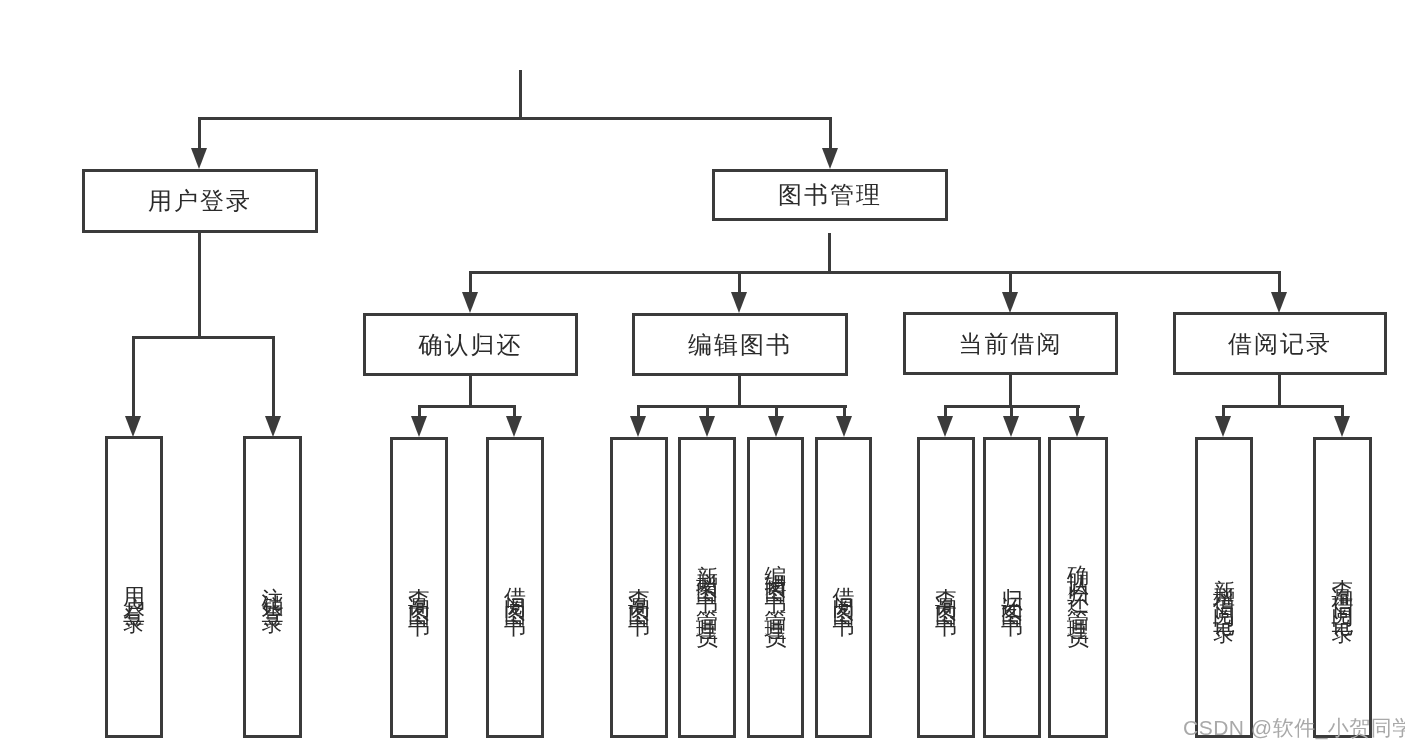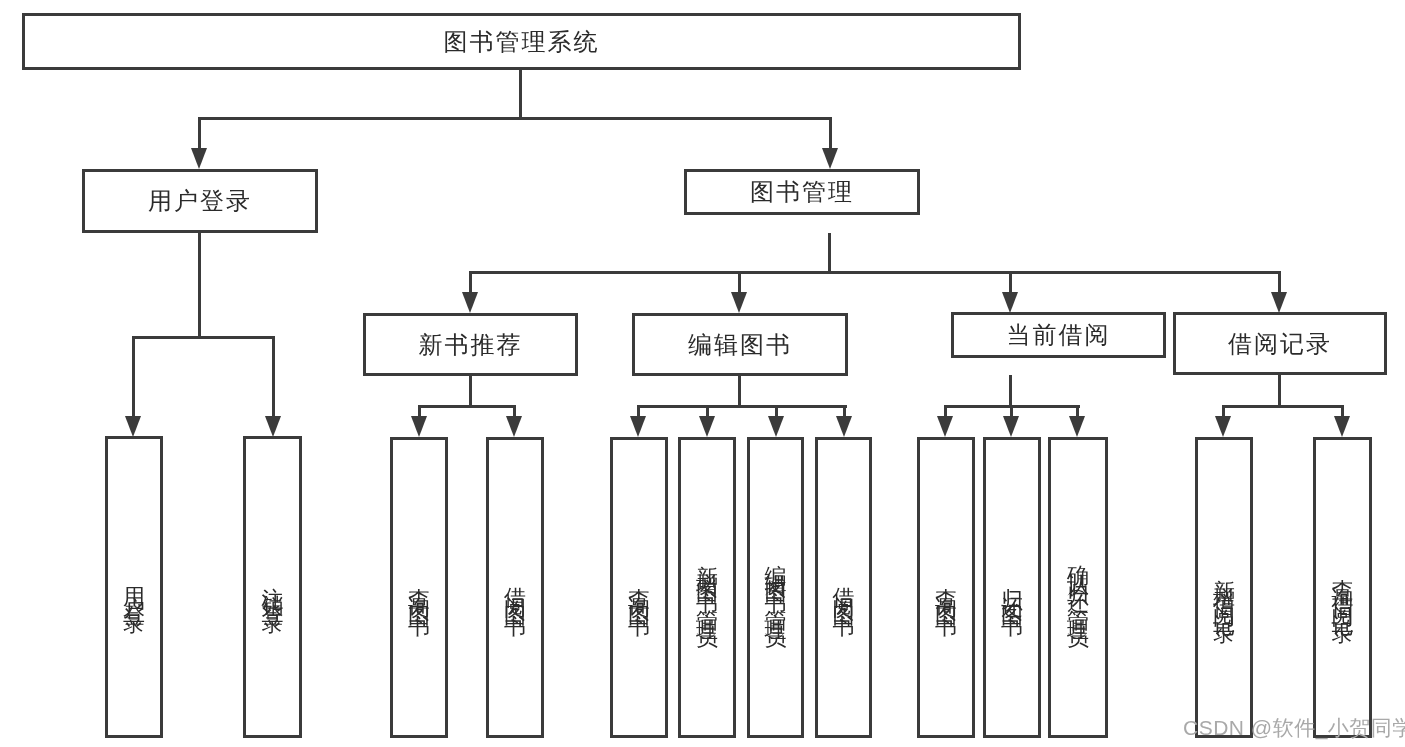--- a/index.html
+++ b/index.html
@@ -27,55 +27,52 @@
   .watermark {
     position:absolute; left:1183px; top:714px; z-index:5;
     font-size:21px; color:#a9a9a9; white-space:nowrap; letter-spacing:0.5px;
   }
 </style>
 </head>
 <body>
 
 <div class="canvas">
 
-  <div class="box h" style="left:22px; top:13px; width:999px; height:57px;">
-    <span>图书管理系统</span>
-  </div>
 
   <div class="line" style="left:519px; top:70px; width:3px; height:48px;"></div>
   <div class="line" style="left:198px; top:117px; width:634px; height:3px;"></div>
   <div class="arrow" style="left:198px; top:117px; height:31px;"></div>
   <div class="arrow" style="left:829px; top:117px; height:31px;"></div>
 
   <div class="box h" style="left:82px; top:169px; width:236px; height:64px;">
     <span>用户登录</span>
   </div>
-  <div class="box h" style="left:684px; top:169px; width:236px; height:46px;">
+  <div class="box h" style="left:712px; top:169px; width:236px; height:52px;">
     <span>图书管理</span>
   </div>
 
   <div class="line" style="left:198px; top:233px; width:3px; height:103px;"></div>
   <div class="line" style="left:132px; top:336px; width:143px; height:3px;"></div>
   <div class="arrow" style="left:132px; top:336px; height:80px;"></div>
   <div class="arrow" style="left:272px; top:336px; height:80px;"></div>
 
   <div class="line" style="left:828px; top:233px; width:3px; height:41px;"></div>
   <div class="line" style="left:470px; top:271px; width:811px; height:3px;"></div>
   <div class="arrow" style="left:469px; top:271px; height:21px;"></div>
   <div class="arrow" style="left:738px; top:271px; height:21px;"></div>
   <div class="arrow" style="left:1009px; top:271px; height:21px;"></div>
   <div class="arrow" style="left:1278px; top:271px; height:21px;"></div>
 
   <div class="box h" style="left:363px; top:313px; width:215px; height:63px;">
-    <span>新书推荐</span>
+    <span>确认归还</span>
   </div>
   <div class="box h" style="left:632px; top:313px; width:216px; height:63px;">
     <span>编辑图书</span>
   </div>
-  <div class="box h" style="left:903px; top:312px; width:215px; height:46px;margin-left:48px;">
+  <div class="box h" style="left:903px; top:312px; width:215px; height:63px;">
     <span>当前借阅</span>
   </div>
   <div class="box h" style="left:1173px; top:312px; width:214px; height:63px;">
     <span>借阅记录</span>
   </div>
 
   <div class="line" style="left:469px; top:376px; width:3px; height:31px;"></div>
   <div class="line" style="left:418px; top:405px; width:98px; height:3px;"></div>
   <div class="arrow" style="left:418px; top:405px; height:11px;"></div>
   <div class="arrow" style="left:513px; top:405px; height:11px;"></div>

